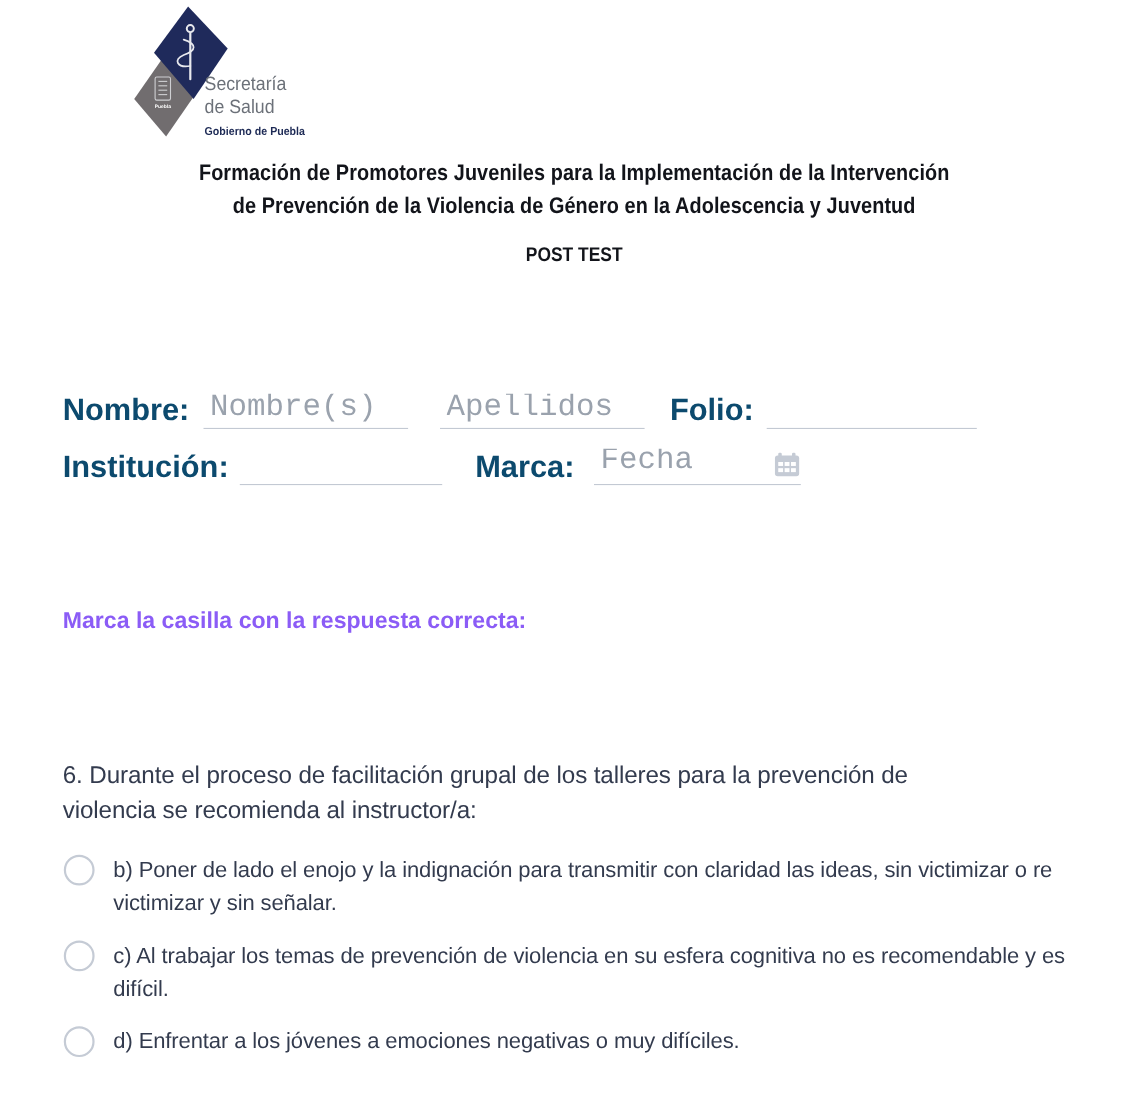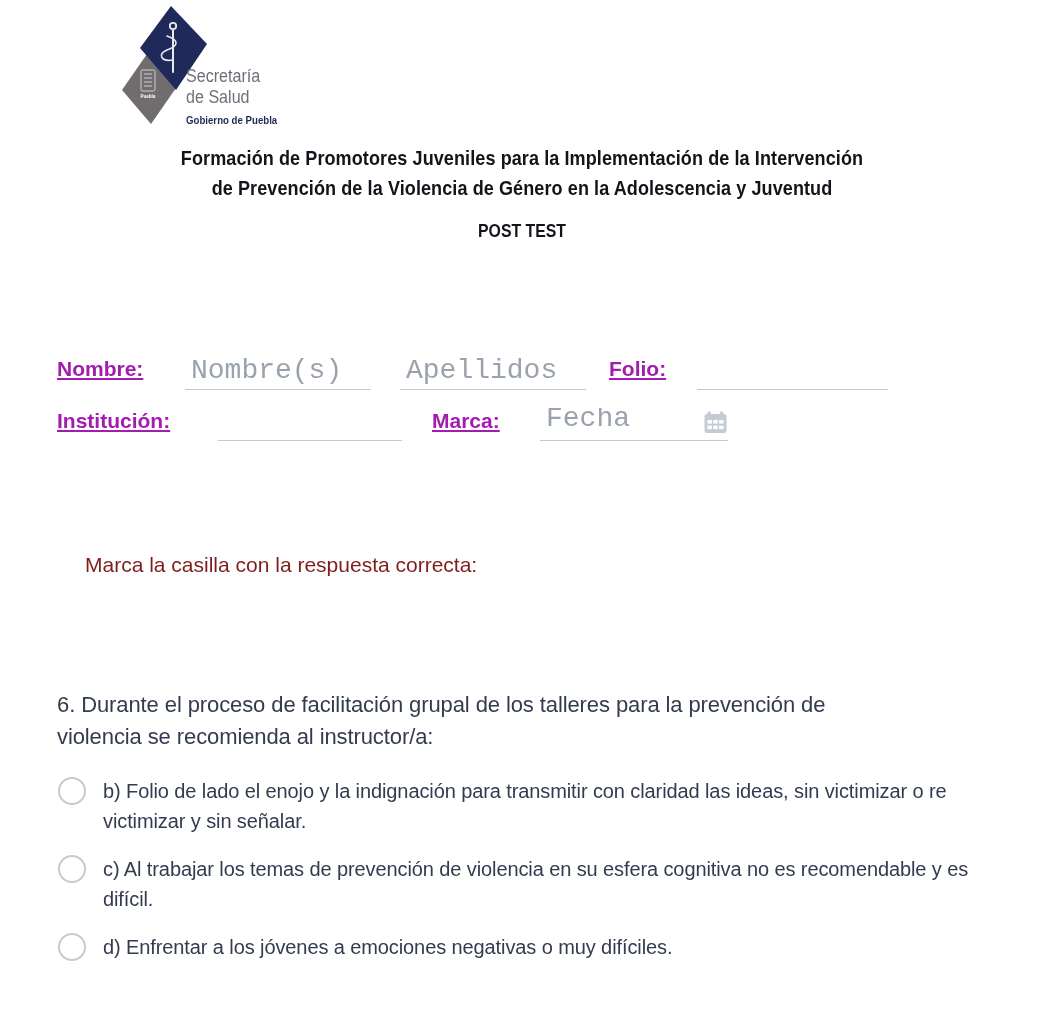--- a/index.html
+++ b/index.html
@@ -19,36 +19,36 @@
     position:absolute;top:143px;left:50%;width:1000px;
     transform:translateX(-50%) scaleX(.88);transform-origin:50% 0;
     text-align:center;font-size:20.5px;line-height:30px;font-weight:bold;color:#12141a;
     letter-spacing:.1px;text-wrap:balance;
   }
   .post-test{
     position:absolute;top:221px;left:50%;transform:translateX(-50%) scaleX(.88);
     font-size:18px;font-weight:bold;color:#12141a;white-space:nowrap;
   }
   
-  .fld-label{position:absolute;font-size:21px;font-weight:bold;color:#a21caf;white-space:nowrap;text-decoration:underline;}
+  .fld-label{position:absolute;font-size:28px;font-weight:bold;color:#0c4a6e;white-space:nowrap;}
   .uinput{
     position:absolute;box-sizing:border-box;background:transparent;
     border:none;border-bottom:1.5px solid #c3c9d3;border-radius:0;
     font-family:Liberation Mono, monospace;font-size:28px;color:#0f766e;
     padding:0 4px 7px 6px;outline:none;height:32px;
   }
   .uinput::placeholder{color:#9aa2ad;opacity:1;}
   .fecha-wrap{
     position:absolute;left:540px;top:408px;width:188px;height:33px;box-sizing:border-box;
     border-bottom:1.5px solid #c3c9d3;display:flex;align-items:flex-start;justify-content:center;
   }
   .fecha-wrap .uinput{position:static;border-bottom:none;flex:1;width:120px;height:28px;}
   .cal-icon{flex:0 0 auto;margin-top:2px;cursor:pointer;}
   
-  .instructions{position:absolute;left:57px;top:553px;font-size:21px;font-weight:normal;color:#7f1d1d;margin-left:28px;}
+  .instructions{position:absolute;left:57px;top:553px;font-size:21px;font-weight:bold;color:#8b5cf6;}
   .question-text{position:absolute;left:57px;top:689px;width:810px;
     font-size:22px;line-height:32px;color:#333b4e;letter-spacing:-.1px;}
   
   .options{position:absolute;left:57px;top:776px;width:930px;}
   .option{display:flex;align-items:flex-start;margin-bottom:18px;}
   .radio{
     flex:0 0 auto;width:28px;height:28px;border:2px solid #c5cbd5;border-radius:50%;
     box-sizing:border-box;background:#fff;margin:1px 0 0 1px;cursor:pointer;
   }
   .option-label{margin-left:17px;max-width:915px;font-size:20px;line-height:30px;
@@ -118,21 +118,21 @@
   </div>
 
   <div class="instructions">Marca la casilla con la respuesta correcta:</div>
 
   <div class="question-text">6. Durante el proceso de facilitación grupal de los talleres para la prevención de violencia se recomienda al instructor/a:</div>
 
   <div class="options">
 
     <div class="option">
       <span class="radio"></span>
-      <span class="option-label">b) Folio de lado el enojo y la indignación para transmitir con claridad las ideas, sin victimizar o re victimizar y sin señalar.</span>
+      <span class="option-label">b) Poner de lado el enojo y la indignación para transmitir con claridad las ideas, sin victimizar o re victimizar y sin señalar.</span>
     </div>
 
     <div class="option">
       <span class="radio"></span>
       <span class="option-label">c) Al trabajar los temas de prevención de violencia en su esfera cognitiva no es recomendable y es difícil.</span>
     </div>
 
     <div class="option">
       <span class="radio"></span>
       <span class="option-label">d) Enfrentar a los jóvenes a emociones negativas o muy difíciles.</span>

